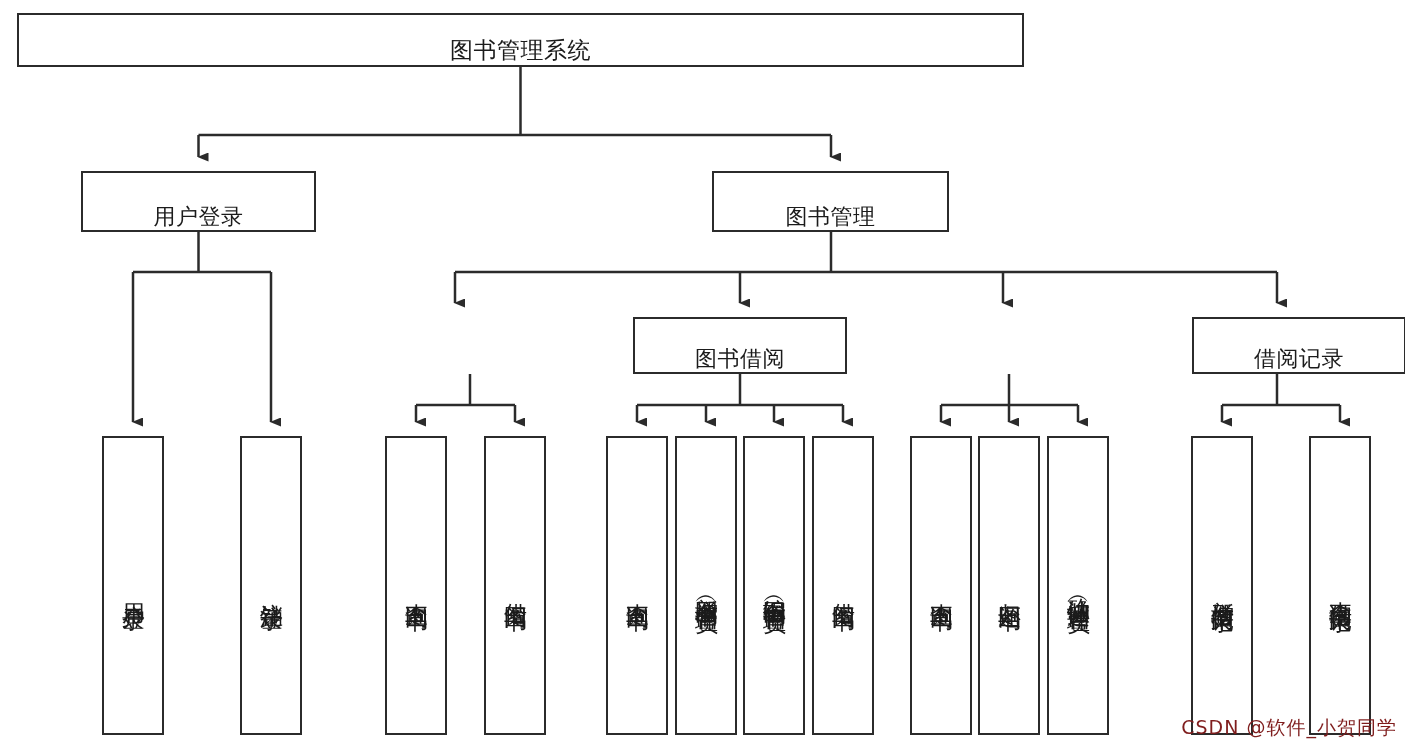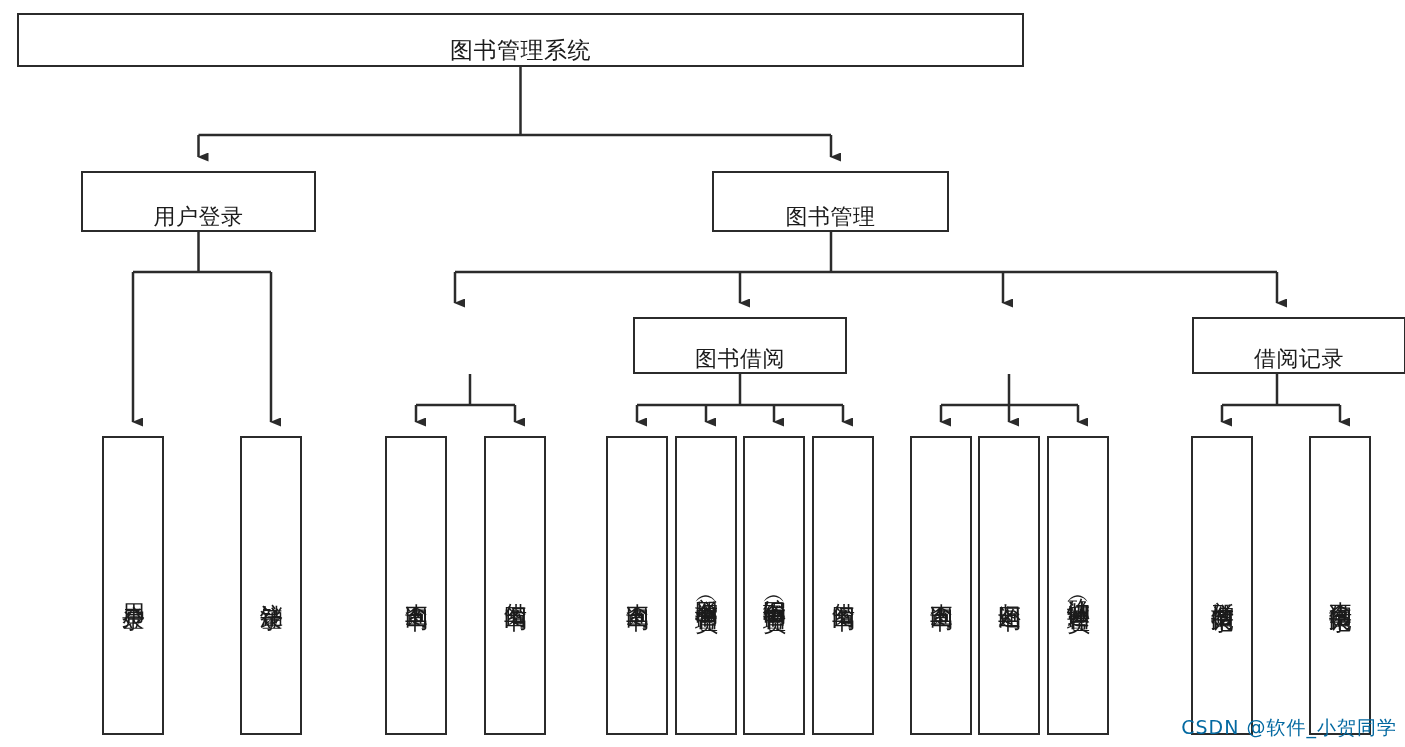--- a/index.html
+++ b/index.html
@@ -56,21 +56,21 @@
     padding-top: 6px;
   }
   .node-leaf .node-label {
     margin: 0 auto;
   }
   .watermark {
     position: absolute;
     right: 8px;
     bottom: 6px;
     font-size: 19px;
-    color: #0369a1;
+    color: #7f1d1d;
     letter-spacing: 1px;
     white-space: nowrap;
   }
 </style>
 </head>
 <body>
 
 <div id="diagram-root">
 
   <svg class="edges" viewBox="0 0 1405 747">

